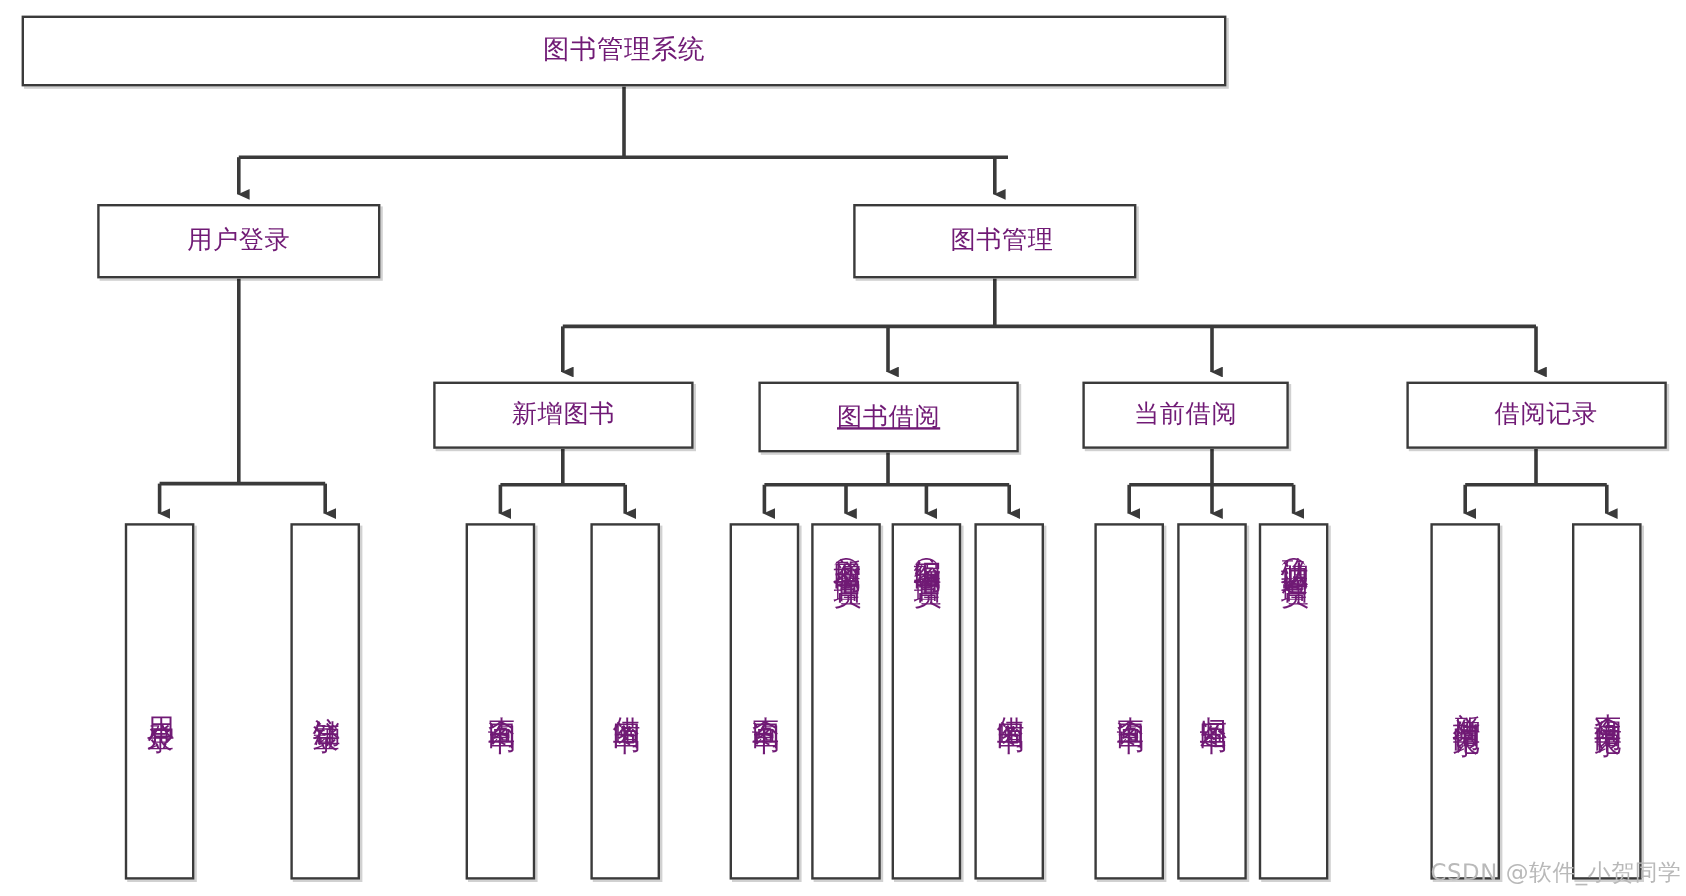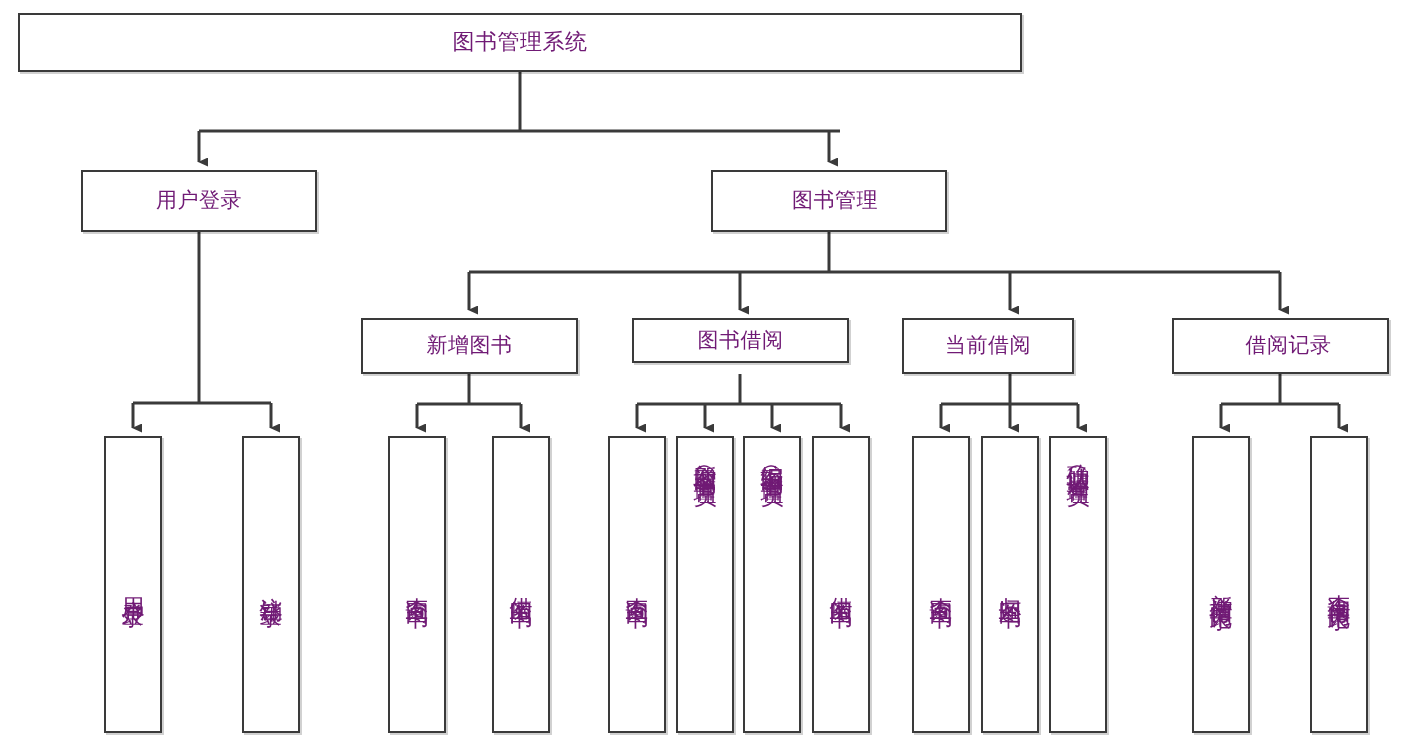--- a/index.html
+++ b/index.html
@@ -135,21 +135,21 @@
   <div class="node horiz" style="left:81px; top:170px; width:236px; height:62px;">
     <span class="label">用户登录</span>
   </div>
   <div class="node horiz" style="left:711px; top:170px; width:236px; height:62px;padding-left:12px;">
     <span class="label">图书管理</span>
   </div>
 
   <div class="node horiz" style="left:361px; top:318px; width:217px; height:56px;">
     <span class="label">新增图书</span>
   </div>
-  <div class="node horiz" style="left:632px; top:318px; width:217px; height:45px;">
+  <div class="node horiz" style="left:632px; top:318px; width:217px; height:59px;text-decoration:underline;">
     <span class="label">图书借阅</span>
   </div>
   <div class="node horiz" style="left:902px; top:318px; width:172px; height:56px;">
     <span class="label">当前借阅</span>
   </div>
   <div class="node horiz" style="left:1172px; top:318px; width:217px; height:56px;padding-left:16px;">
     <span class="label">借阅记录</span>
   </div>
 
   <div class="node vert center-v" style="left:104px; top:436px; width:58px; height:297px;">
@@ -189,14 +189,15 @@
     <span class="label">确认归还（管理员）</span>
   </div>
 
   <div class="node vert center-v" style="left:1192px; top:436px; width:58px; height:297px;">
     <span class="label">新增借阅记录</span>
   </div>
   <div class="node vert center-v" style="left:1310px; top:436px; width:58px; height:297px;">
     <span class="label">查询借阅记录</span>
   </div>
 
+  <div class="watermark" style="left:1192px; top:714px;">CSDN @软件_小贺同学</div>
 
 </div>
 
 </body></html>

